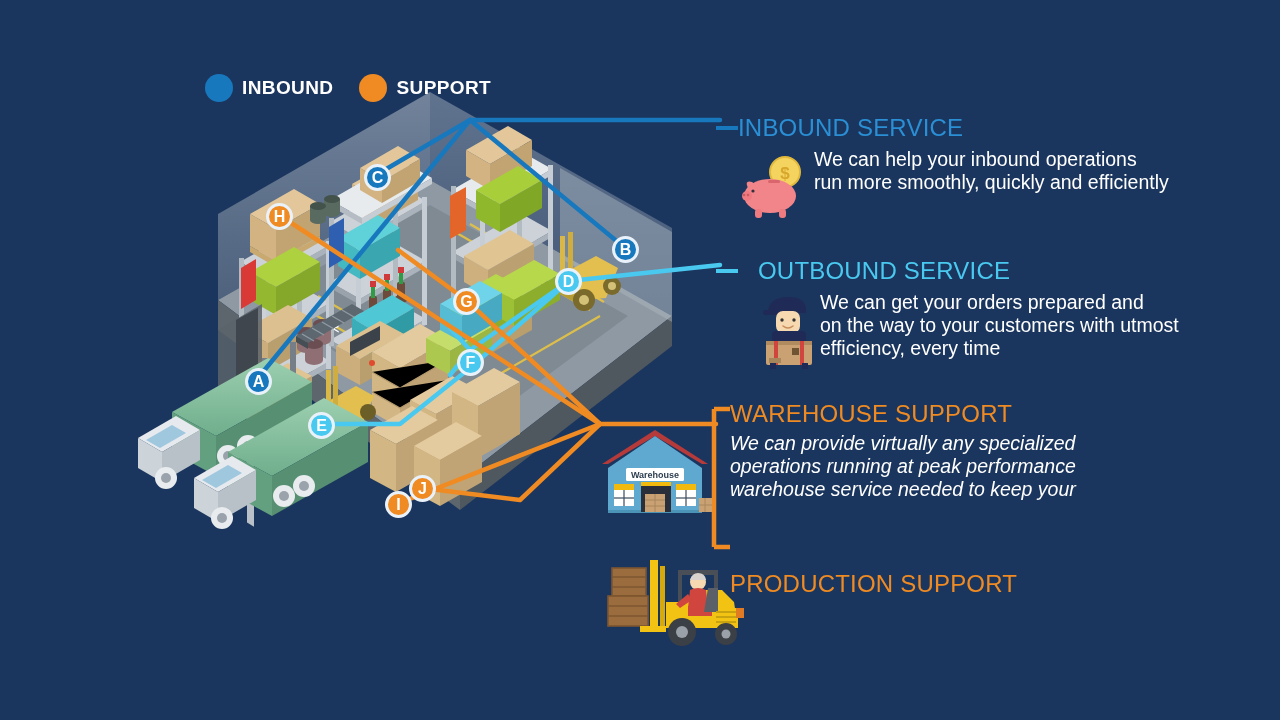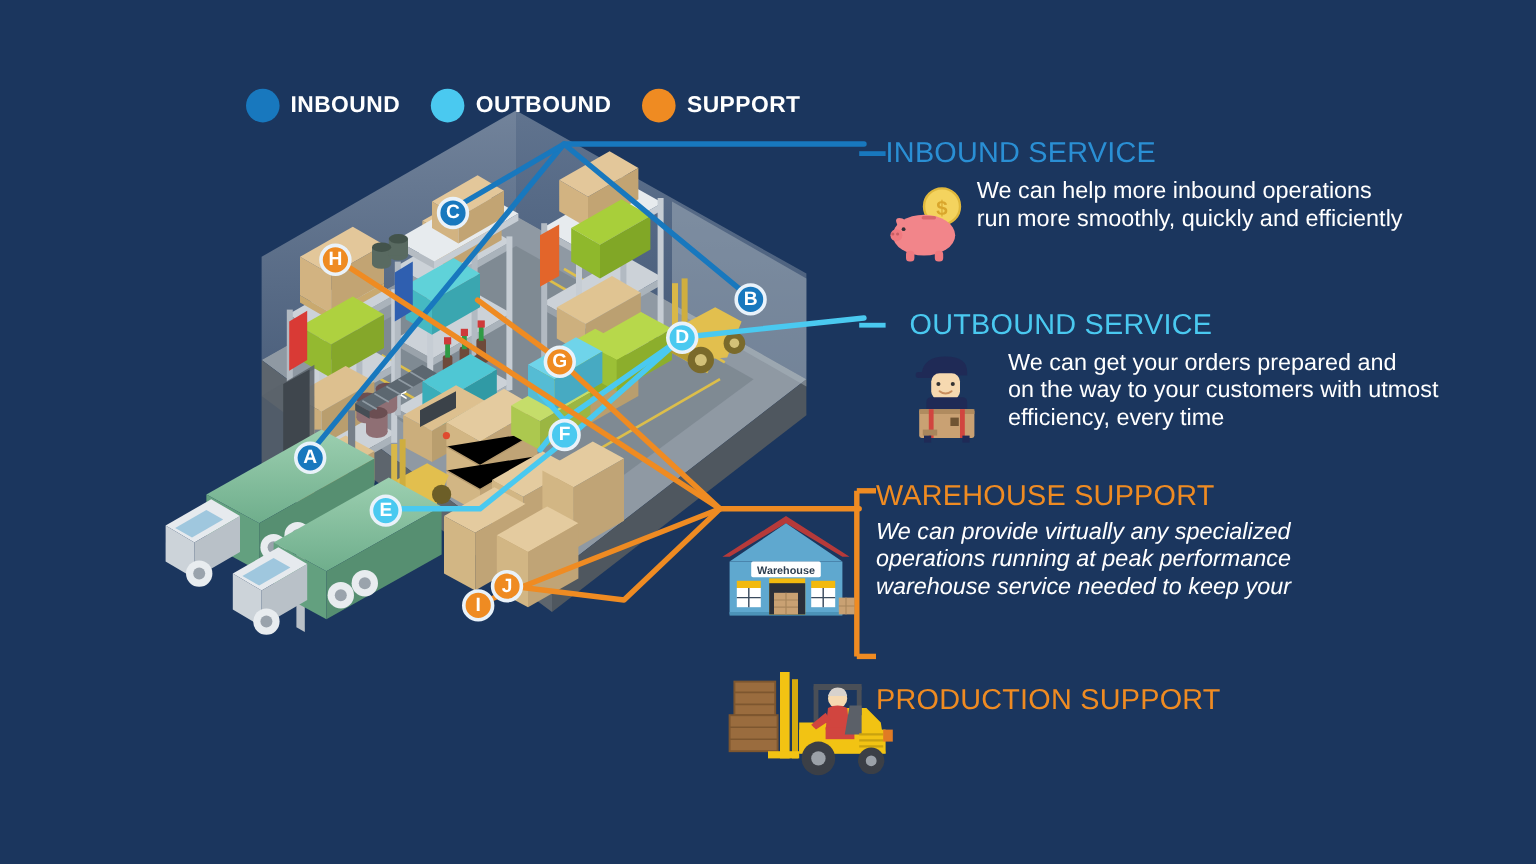--- a/index.html
+++ b/index.html
@@ -447,24 +447,20 @@
 
   <div class="rule-h" style="left:716px; top:126px; width:22px; background:#1878be;"></div>
   <div class="rule-h" style="left:716px; top:269px; width:22px; background:#4ac9f0;"></div>
 
   <div id="legend">
     <div class="legend-item">
       <span class="legend-dot" style="background:#1878be"></span>
       <span class="legend-label">INBOUND</span>
     </div>
     <div class="legend-item">
-      <span class="legend-dot" style="background:#4ac9f0"></span>
-      <span class="legend-label">OUTBOUND</span>
-    </div>
-    <div class="legend-item">
       <span class="legend-dot" style="background:#ef8b22"></span>
       <span class="legend-label">SUPPORT</span>
     </div>
   </div>
 
   <div class="marker" style="left:245px;top:368px;background:#1878be">
     <span>A</span>
     </div>
   <div class="marker" style="left:612px;top:236px;background:#1878be">
     <span>B</span>
@@ -504,21 +500,21 @@
         <path d="M10 34 Q 6 26 14 28 Q 18 30 18 34 Z" fill="#f2858a"></path>
         <ellipse cx="9" cy="42" rx="5" ry="5" fill="#ef7a80"></ellipse>
         <circle cx="6" cy="41" r="1.3" fill="#c75d63"></circle>
           <circle cx="10" cy="41" r="1.3" fill="#c75d63"></circle>
         <circle cx="15" cy="37" r="1.6" fill="#33323a"></circle>
         <rect x="30" y="26" width="12" height="3" rx="1.5" fill="#d9666c"></rect>
         <rect x="17" y="55" width="7" height="9" rx="3" fill="#ef7a80"></rect>
         <rect x="41" y="55" width="7" height="9" rx="3" fill="#ef7a80"></rect>
       </svg>
       <div style="margin-left:6px;">
-        <div class="panel-body">We can help more inbound operations</div>
+        <div class="panel-body">We can help your inbound operations</div>
         <div class="panel-body">run more smoothly, quickly and efficiently</div>
       </div>
     </div>
   </div>
 
   <div class="panel" style="left:758px; top:257px; width:520px;">
     <div class="panel-title" style="color:#4ac9f0">OUTBOUND SERVICE</div>
     <div class="panel-row" style="margin-top:6px;">
       <svg width="62" height="76" viewBox="0 0 62 76" style="flex:0 0 auto;margin-top:2px;">
         <path d="M10 18 Q 12 4 30 4 Q 48 4 48 17 L 48 20 L 10 20 Z" fill="#1f2a56"></path>
@@ -530,21 +526,21 @@
         <rect x="14" y="38" width="34" height="22" rx="4" fill="#1f2a56"></rect>
         <rect x="8" y="48" width="46" height="24" rx="2" fill="#c9a173"></rect>
         <rect x="8" y="48" width="46" height="4" fill="#b08b5f"></rect>
         <rect x="16" y="48" width="4" height="24" fill="#d1453f"></rect>
         <rect x="42" y="48" width="4" height="24" fill="#d1453f"></rect>
         <rect x="34" y="55" width="7" height="7" fill="#6f5433"></rect>
         <rect x="11" y="65" width="12" height="5" fill="#a8865c"></rect>
         <rect x="12" y="70" width="6" height="6" fill="#1f2a56"></rect>
         <rect x="44" y="70" width="6" height="6" fill="#1f2a56"></rect>
       </svg>
-      <div style="margin-left:20px;">
+      <div style="margin-left:0;">
         <div class="panel-body">We can get your orders prepared and</div>
         <div class="panel-body">on the way to your customers with utmost</div>
         <div class="panel-body">efficiency, every time</div>
       </div>
     </div>
   </div>
 
   <svg width="118" height="92" viewBox="0 0 118 92" class="icon-box" style="left:596px; top:424px;">
     <polygon points="59,6 112,40 106,40 59,12 12,40 6,40" fill="#b63a3a"></polygon>
     <polygon points="59,12 106,44 12,44" fill="#5fa8cf"></polygon>

